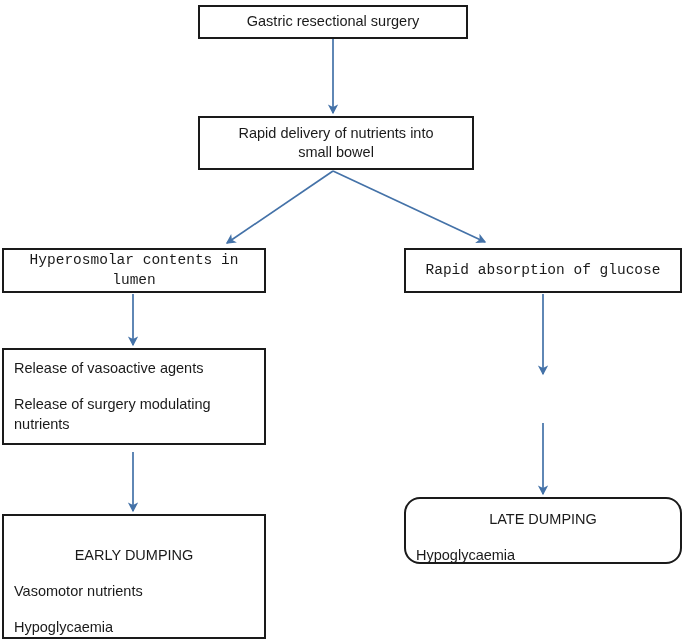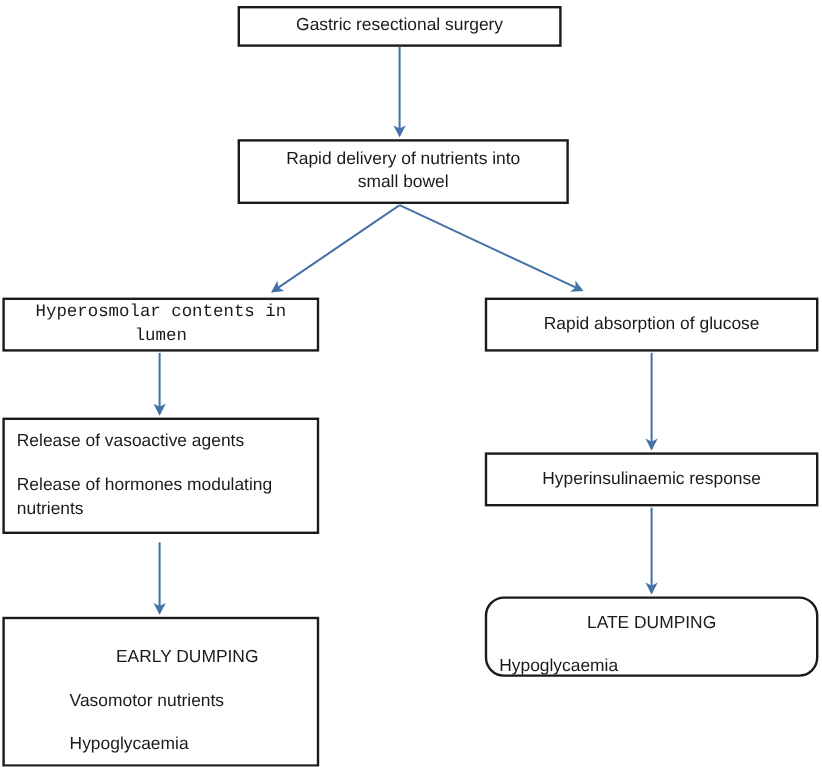--- a/index.html
+++ b/index.html
@@ -56,28 +56,28 @@
     margin-top: 0;
   }
   .node.spaced .line + .line {
     margin-top: 17px;
   }
 
   
   #node-surgery        { left: 198px; top: 5px;   width: 270px; height: 34px; }
   #node-rapid-delivery { left: 198px; top: 116px; width: 276px; height: 54px; }
   #node-hyperosmolar   { left: 2px;   top: 248px; width: 264px; height: 45px; font-family: Liberation Mono, monospace; }
-  #node-rapid-absorption { left: 404px; top: 248px; width: 278px; height: 45px; }
+  #node-rapid-absorption { left: 404px; top: 248px; width: 278px; height: 45px; font-family: Liberation Mono, monospace; }
   #node-release        { left: 2px;   top: 348px; width: 264px; height: 97px; }
   #node-hyperinsulin   { left: 404px; top: 377px; width: 278px; height: 45px; }
   #node-early-dumping  { left: 2px;   top: 514px; width: 264px; height: 125px; }
   #node-late-dumping   { left: 404px; top: 497px; width: 278px; height: 67px; }
 
   #node-release .line:first-child { margin-bottom: 0; }
-  #node-early-dumping { justify-content: center; padding-top: 16px; padding-left: 44px; }
+  #node-early-dumping { justify-content: flex-end; padding-top: 16px; }
   #node-late-dumping  { justify-content: flex-start; padding-top: 11px; border-radius: 16px; }
 </style>
 </head>
 <body>
 
 <div id="canvas">
 
   <svg id="arrow-layer" viewBox="0 0 685 639" width="685" height="639">
     <defs>
       <marker id="ah" markerWidth="9" markerHeight="9" refX="5.4" refY="3.2" orient="auto" markerUnits="strokeWidth">
@@ -112,27 +112,24 @@
   <div class="node center-text" id="node-hyperosmolar">
     <span class="line">Hyperosmolar contents in lumen</span>
   </div>
 
   <div class="node center-text" id="node-rapid-absorption">
     <span class="line">Rapid absorption of glucose</span>
   </div>
 
   <div class="node left-text spaced" id="node-release">
     <span class="line">Release of vasoactive agents</span>
-    <span class="line">Release of hormones modulating</span>
+    <span class="line">Release of surgery modulating</span>
     <span class="line" style="margin-top:0">nutrients</span>
   </div>
 
-  <div class="node center-text" id="node-hyperinsulin">
-    <span class="line">Hyperinsulinaemic response</span>
-  </div>
 
   <div class="node left-text spaced" id="node-early-dumping">
     <span class="line center" style="margin-top:0">EARLY DUMPING</span>
     <span class="line">Vasomotor nutrients</span>
     <span class="line">Hypoglycaemia</span>
   </div>
 
   <div class="node left-text spaced" id="node-late-dumping">
     <span class="line center" style="margin-top:0">LATE DUMPING</span>
     <span class="line">Hypoglycaemia</span>

